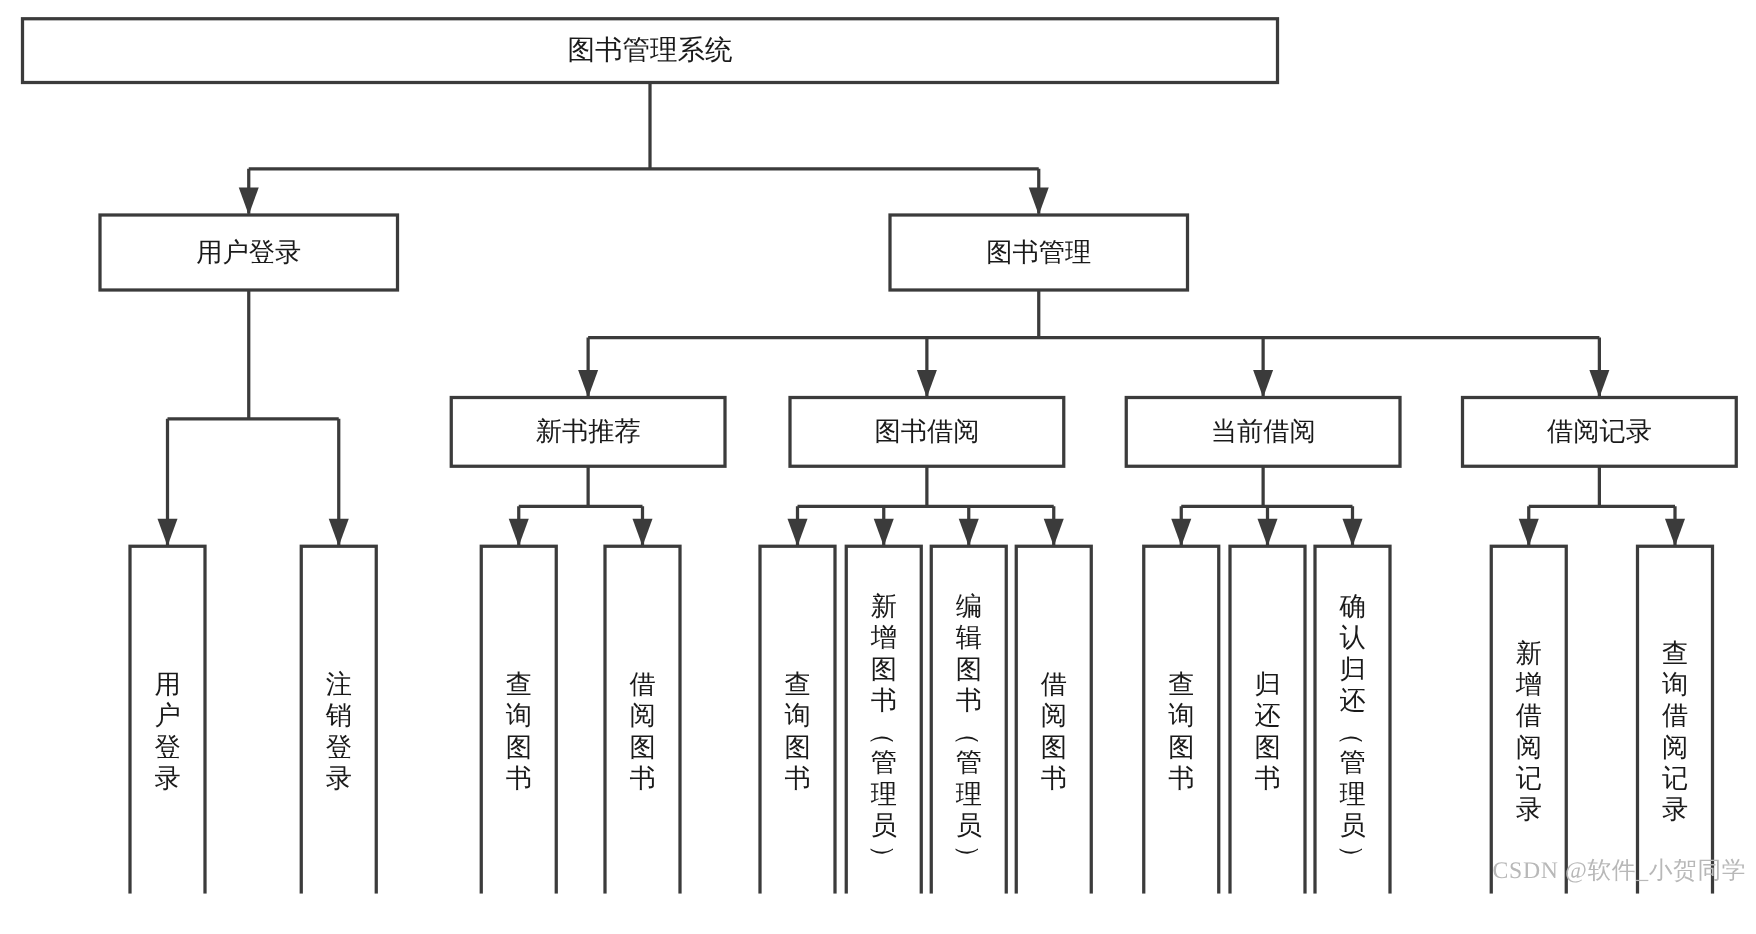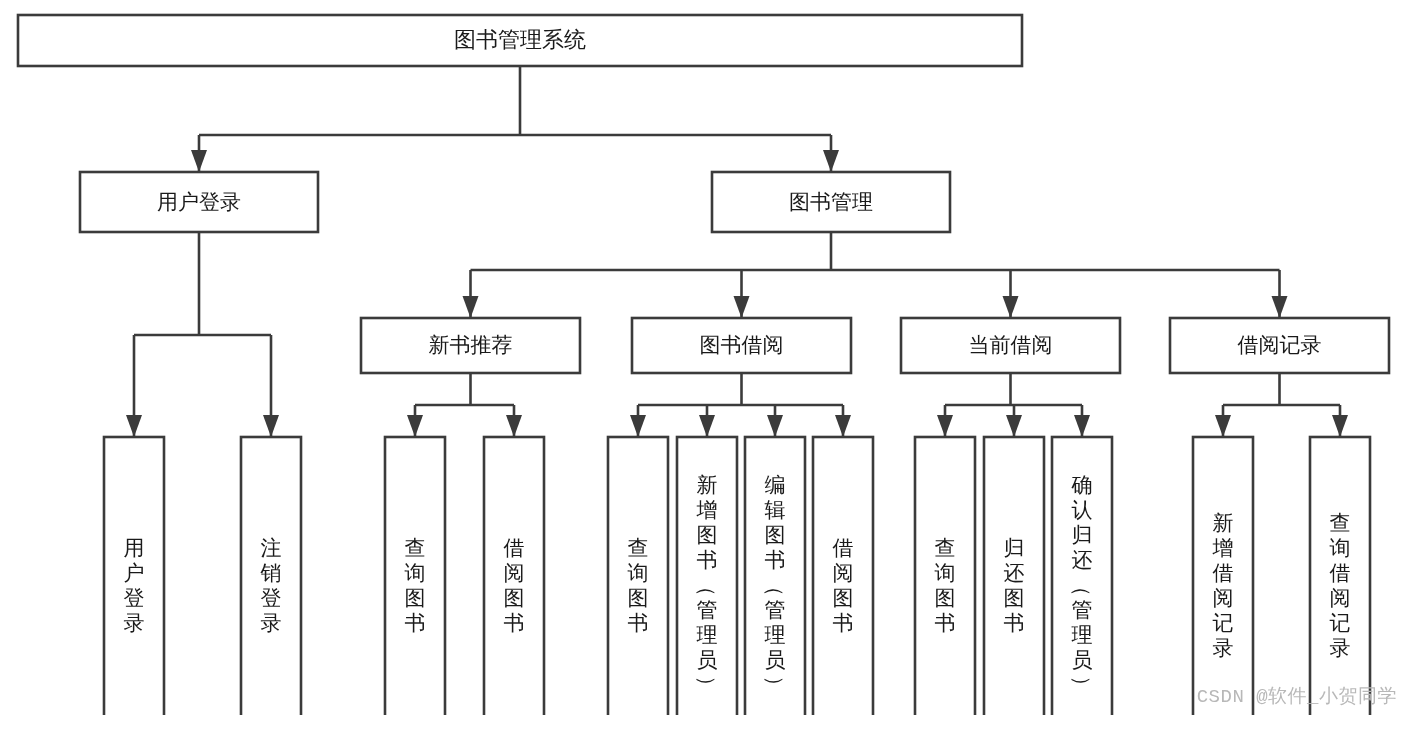--- a/index.html
+++ b/index.html
@@ -53,21 +53,21 @@
   .leaf-label-char {
     fill: #1a1a1a;
     font-family: "Liberation Sans", "DejaVu Sans", sans-serif;
     font-size: 21px;
     text-anchor: middle;
   }
   .watermark {
     position: absolute;
     right: 8px;
     bottom: 6px;
-    font-family: Liberation Mono, monospace;
+    font-family: Liberation Serif, serif;
     font-size: 19px;
     color: #b8b8b8;
     white-space: nowrap;
     letter-spacing: 0.5px;
   }
 </style>
 </head>
 <body>
 
 <div id="canvas">

